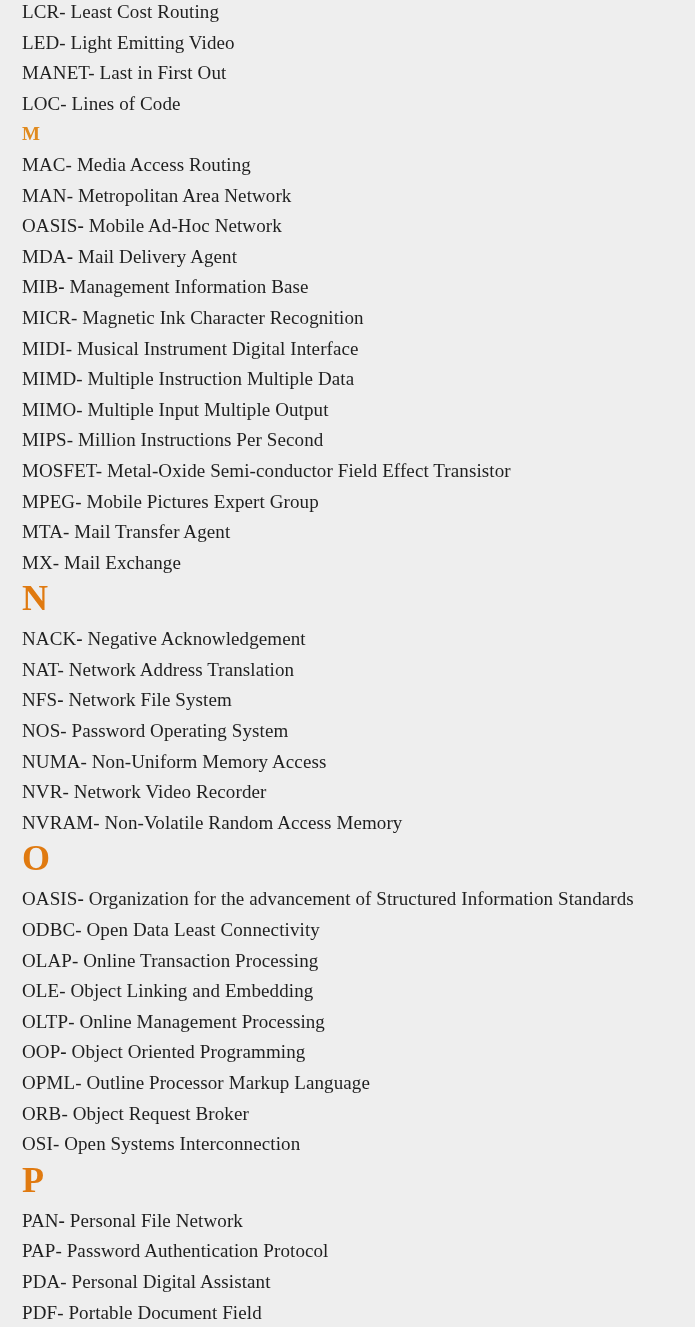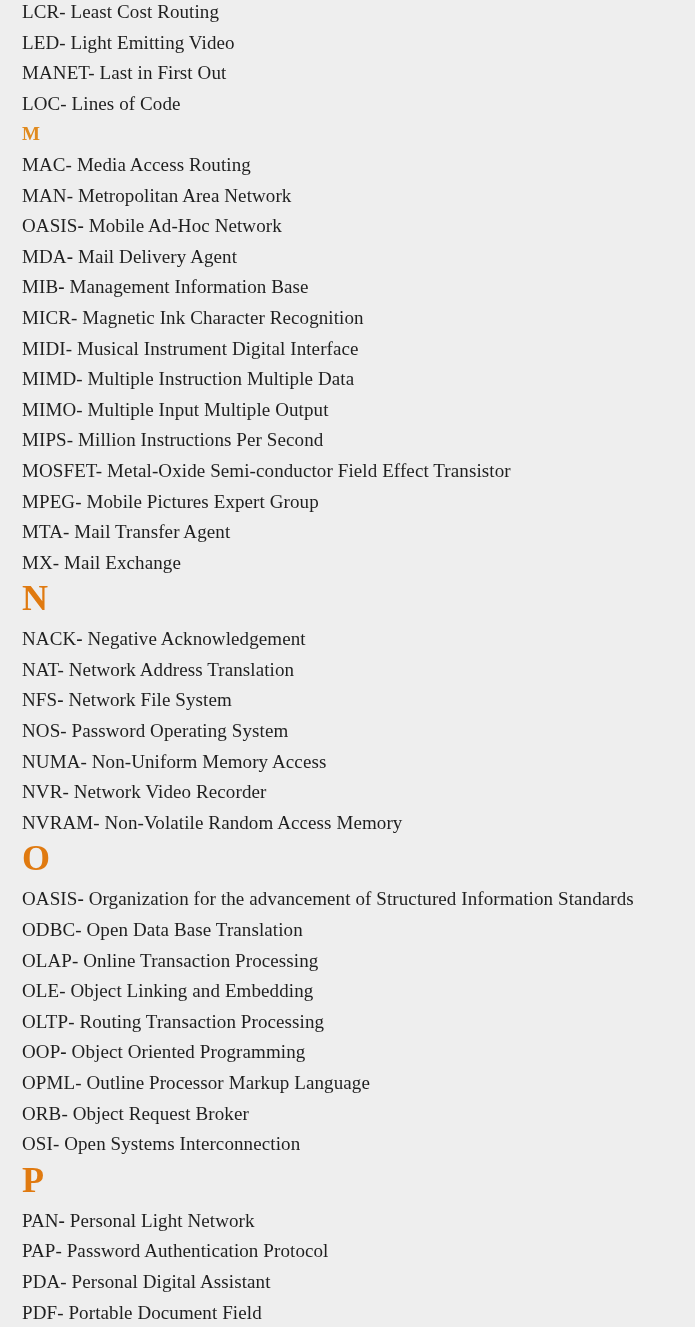--- a/index.html
+++ b/index.html
@@ -61,29 +61,29 @@
       <div class="entry"><span class="abbr">NAT</span><span class="dash">- </span><span>Network Address Translation</span></div>
       <div class="entry"><span class="abbr">NFS</span><span class="dash bold">- </span><span>Network File System</span></div>
       <div class="entry"><span class="abbr">NOS</span><span class="dash">- </span><span>Password Operating System</span></div>
       <div class="entry"><span class="abbr">NUMA</span><span class="dash">- </span><span>Non-Uniform Memory Access</span></div>
       <div class="entry"><span class="abbr">NVR</span><span class="dash">- </span><span>Network Video Recorder</span></div>
       <div class="entry"><span class="abbr">NVRAM</span><span class="dash">- </span><span>Non-Volatile Random Access Memory</span></div>
     </div>
     <div>
       <div class="head-large">O</div>
       <div class="entry"><span class="abbr">OASIS</span><span class="dash bold">- </span><span>Organization for the advancement of Structured Information Standards</span></div>
-      <div class="entry"><span class="abbr">ODBC</span><span class="dash">- </span><span>Open Data Base Translation</span></div>
+      <div class="entry"><span class="abbr">ODBC</span><span class="dash">- </span><span>Open Data Least Connectivity</span></div>
       <div class="entry"><span class="abbr">OLAP</span><span class="dash">- </span><span>Online Transaction Processing</span></div>
       <div class="entry"><span class="abbr">OLE</span><span class="dash">- </span><span>Object Linking and Embedding</span></div>
-      <div class="entry"><span class="abbr">OLTP</span><span class="dash">- </span><span>Routing Transaction Processing</span></div>
+      <div class="entry"><span class="abbr">OLTP</span><span class="dash">- </span><span>Online Management Processing</span></div>
       <div class="entry"><span class="abbr">OOP</span><span class="dash bold">- </span><span>Object Oriented Programming</span></div>
       <div class="entry"><span class="abbr">OPML</span><span class="dash">- </span><span>Outline Processor Markup Language</span></div>
       <div class="entry"><span class="abbr">ORB</span><span class="dash">- </span><span>Object Request Broker</span></div>
       <div class="entry"><span class="abbr">OSI</span><span class="dash">- </span><span>Open Systems Interconnection</span></div>
     </div>
     <div>
       <div class="head-large">P</div>
-      <div class="entry"><span class="abbr">PAN</span><span class="dash bold">- </span><span>Personal Light Network</span></div>
+      <div class="entry"><span class="abbr">PAN</span><span class="dash bold">- </span><span>Personal File Network</span></div>
       <div class="entry"><span class="abbr">PAP</span><span class="dash">- </span><span>Password Authentication Protocol</span></div>
       <div class="entry"><span class="abbr">PDA</span><span class="dash">- </span><span>Personal Digital Assistant</span></div>
       <div class="entry"><span class="abbr">PDF</span><span class="dash">- </span><span>Portable Document Field</span></div>
     </div>
   </div>
 
 </body></html>

